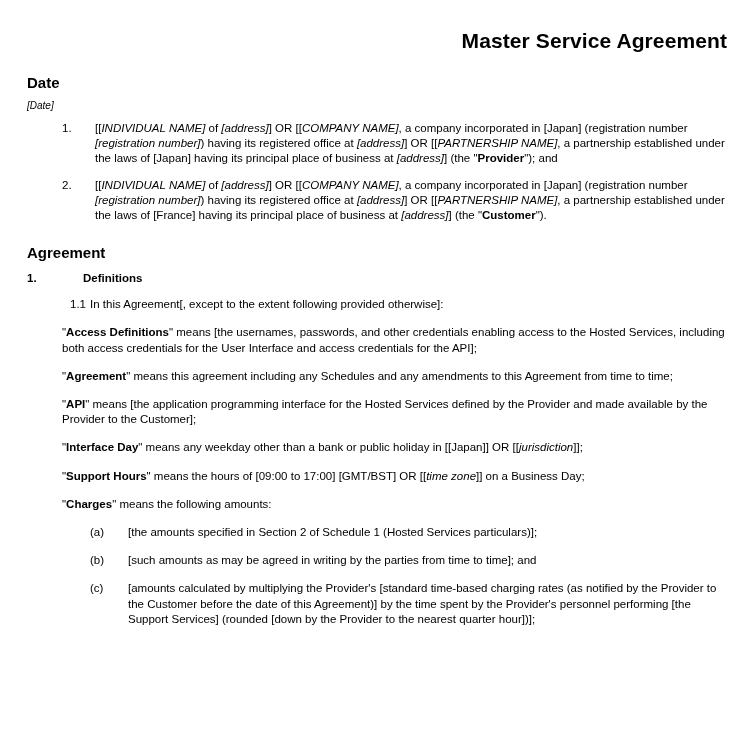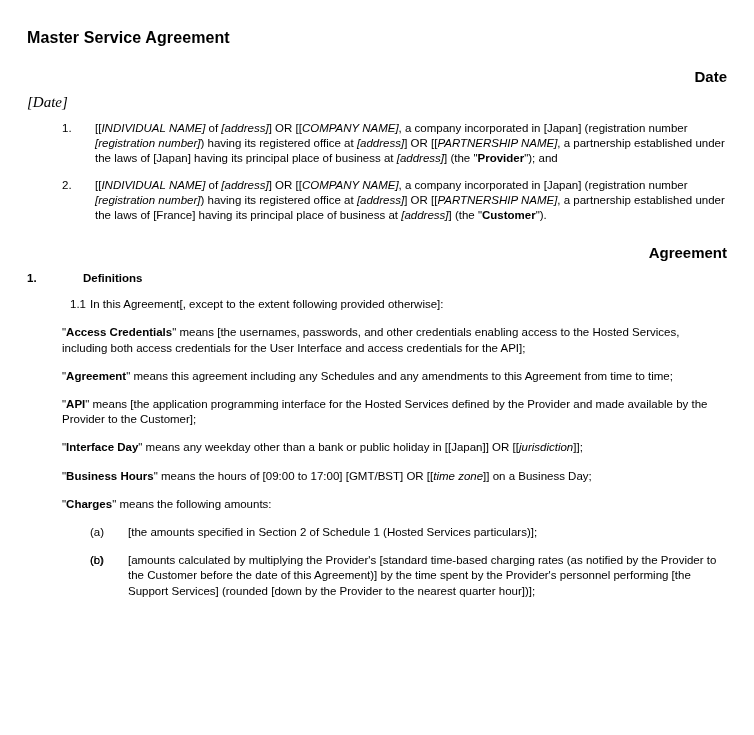--- a/index.html
+++ b/index.html
@@ -15,37 +15,35 @@
     overflow: hidden;
   }
   .page {
     position: relative;
     width: 754px;
     height: 735px;
     box-sizing: border-box;
     padding: 0 27px;
   }
   .doc-title {
-    text-align: left;
-    font-size: 16px;
+    text-align: right;
+    font-size: 21px;
     font-weight: bold;
     margin: 29px 0 0 0;
     letter-spacing: 0.1px;
   }
   .h1 {
     font-size: 15px;
     font-weight: bold;
     margin: 21px 0 0 0;
-    text-align: right;
   }
   .date-value {
-    font-size: 15px;
+    font-size: 10px;
     font-style: italic;
     margin: 9px 0 0 0;
-    font-family: Liberation Serif, serif;
   }
   .parties-list {
     margin: 10px 0 0 0;
   }
   .party-item {
     position: relative;
     padding-left: 68px;
     font-size: 11.5px;
     line-height: 15.2px;
     margin-bottom: 11px;
@@ -143,34 +141,35 @@
     <span class="clause-title">Definitions</span>
   </div>
 
   <div class="defs">
 
     <p class="def-intro">
       <span class="def-intro-num">1.1</span>
       <span>In this Agreement[, except to the extent following provided otherwise]:</span>
     </p>
 
-    <p class="def-para"><span>"</span><span class="bd">Access Credentials</span><span>" means [the usernames, passwords, and other credentials enabling access to the Hosted Services, including both access credentials for the User Interface and access credentials for the API];</span></p>
+    <p class="def-para"><span>"</span><span class="bd">Access Definitions</span><span>" means [the usernames, passwords, and other credentials enabling access to the Hosted Services, including both access credentials for the User Interface and access credentials for the API];</span></p>
     <p class="def-para"><span>"</span><span class="bd">Agreement</span><span>" means this agreement including any Schedules and any amendments to this Agreement from time to time;</span></p>
     <p class="def-para"><span>"</span><span class="bd">API</span><span>" means [the application programming interface for the Hosted Services defined by the Provider and made available by the Provider to the Customer];</span></p>
     <p class="def-para"><span>"</span><span class="bd">Interface Day</span><span>" means any weekday other than a bank or public holiday in [[Japan]] OR [[</span><span class="it">jurisdiction</span><span>]];</span></p>
-    <p class="def-para"><span>"</span><span class="bd">Business Hours</span><span>" means the hours of [09:00 to 17:00] [GMT/BST] OR [[</span><span class="it">time zone</span><span>]] on a Business Day;</span></p>
+    <p class="def-para"><span>"</span><span class="bd">Support Hours</span><span>" means the hours of [09:00 to 17:00] [GMT/BST] OR [[</span><span class="it">time zone</span><span>]] on a Business Day;</span></p>
     <p class="def-para"><span>"</span><span class="bd">Charges</span><span>" means the following amounts:</span></p>
 
     <div class="sub-list">
       <p class="sub-item">
         <span class="sub-letter">(a)</span>
         <span>[the amounts specified in Section 2 of Schedule 1 (Hosted Services particulars)];</span>
       </p>
       <p class="sub-item">
         <span class="sub-letter">(b)</span>
+        <span>[such amounts as may be agreed in writing by the parties from time to time]; and</span>
       </p>
       <p class="sub-item">
         <span class="sub-letter">(c)</span>
         <span>[amounts calculated by multiplying the Provider's [standard time-based charging rates (as notified by the Provider to the Customer before the date of this Agreement)] by the time spent by the Provider's personnel performing [the Support Services] (rounded [down by the Provider to the nearest quarter hour])];</span>
       </p>
     </div>
 
   </div>
 
 </div>

